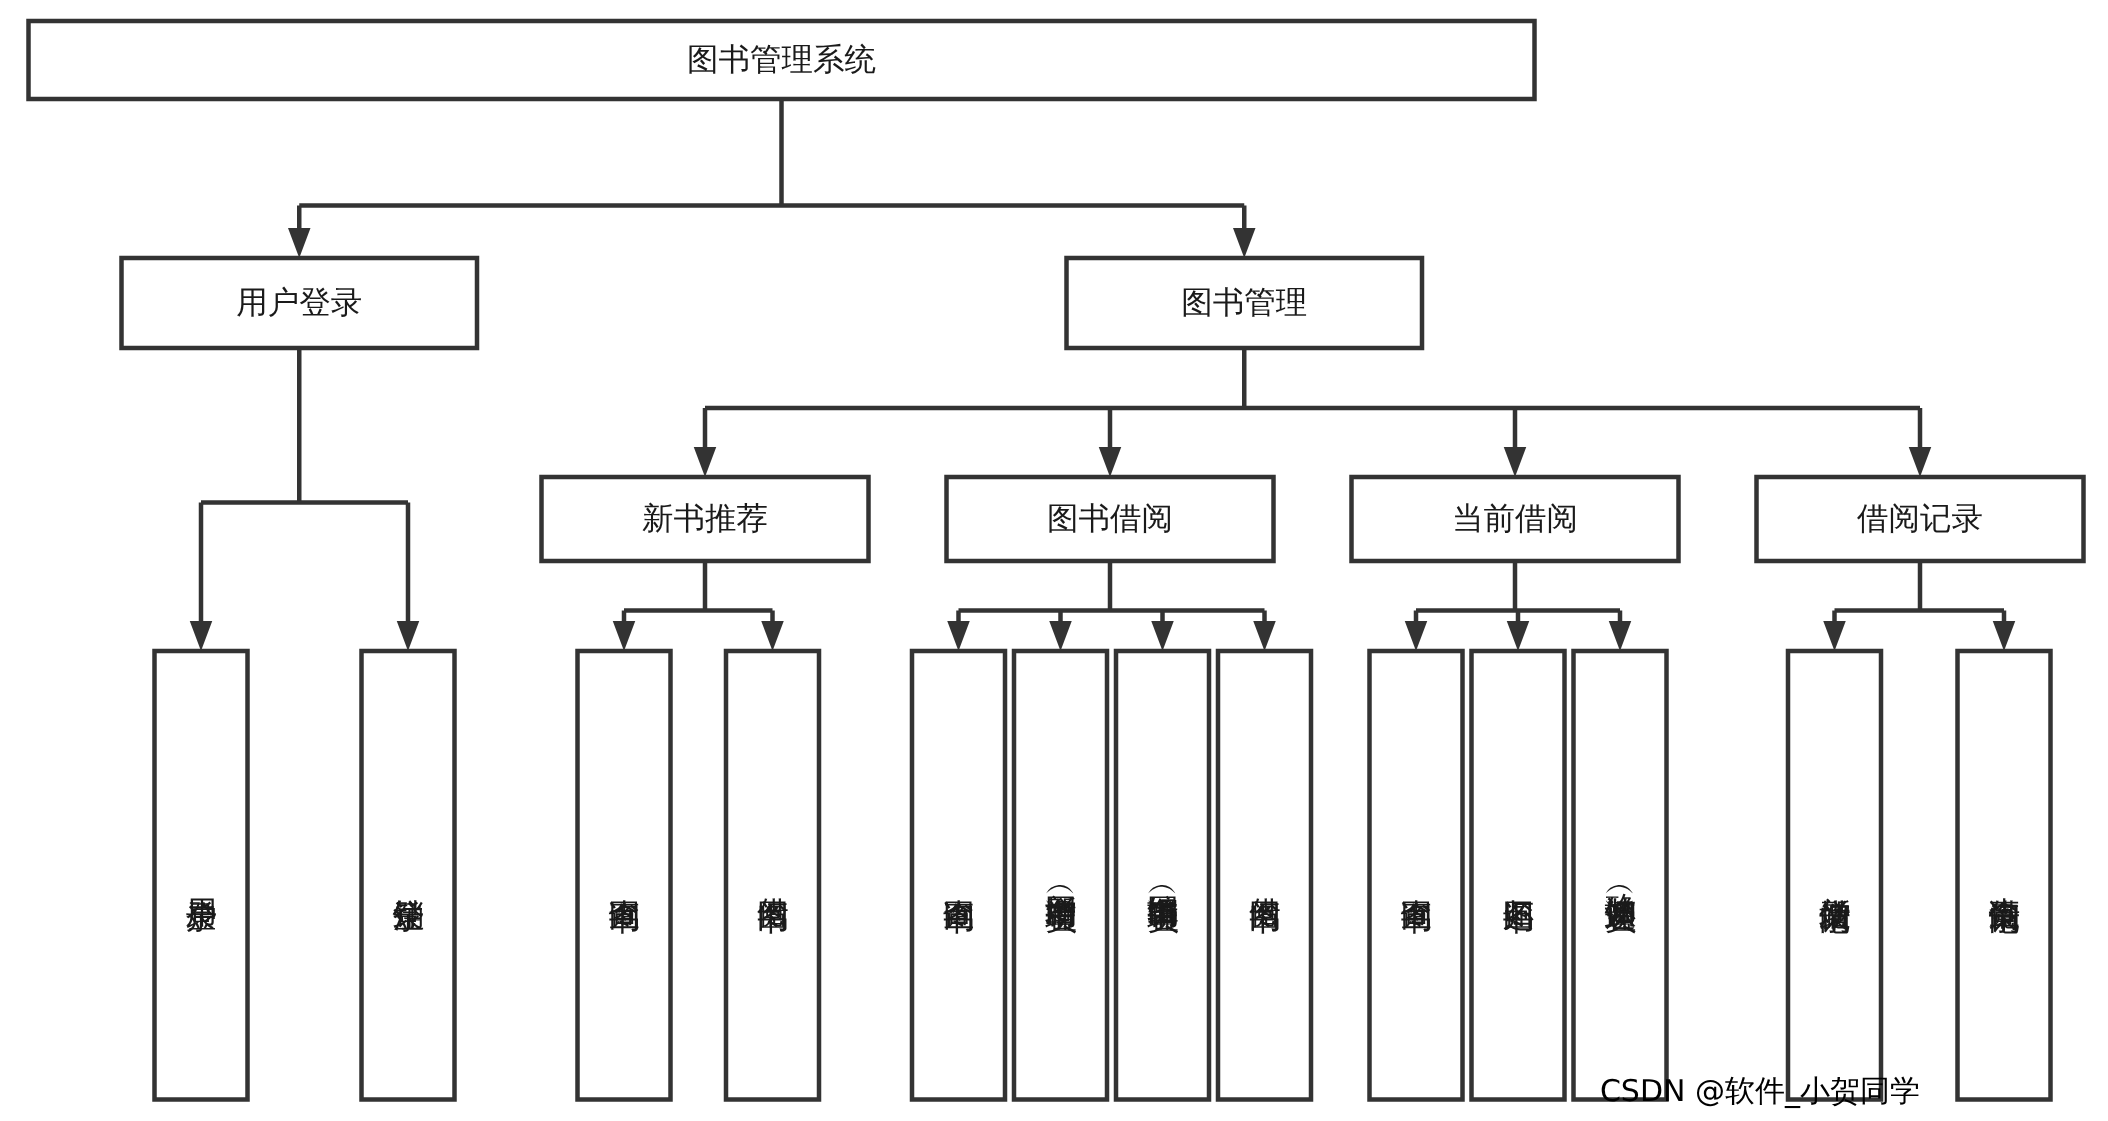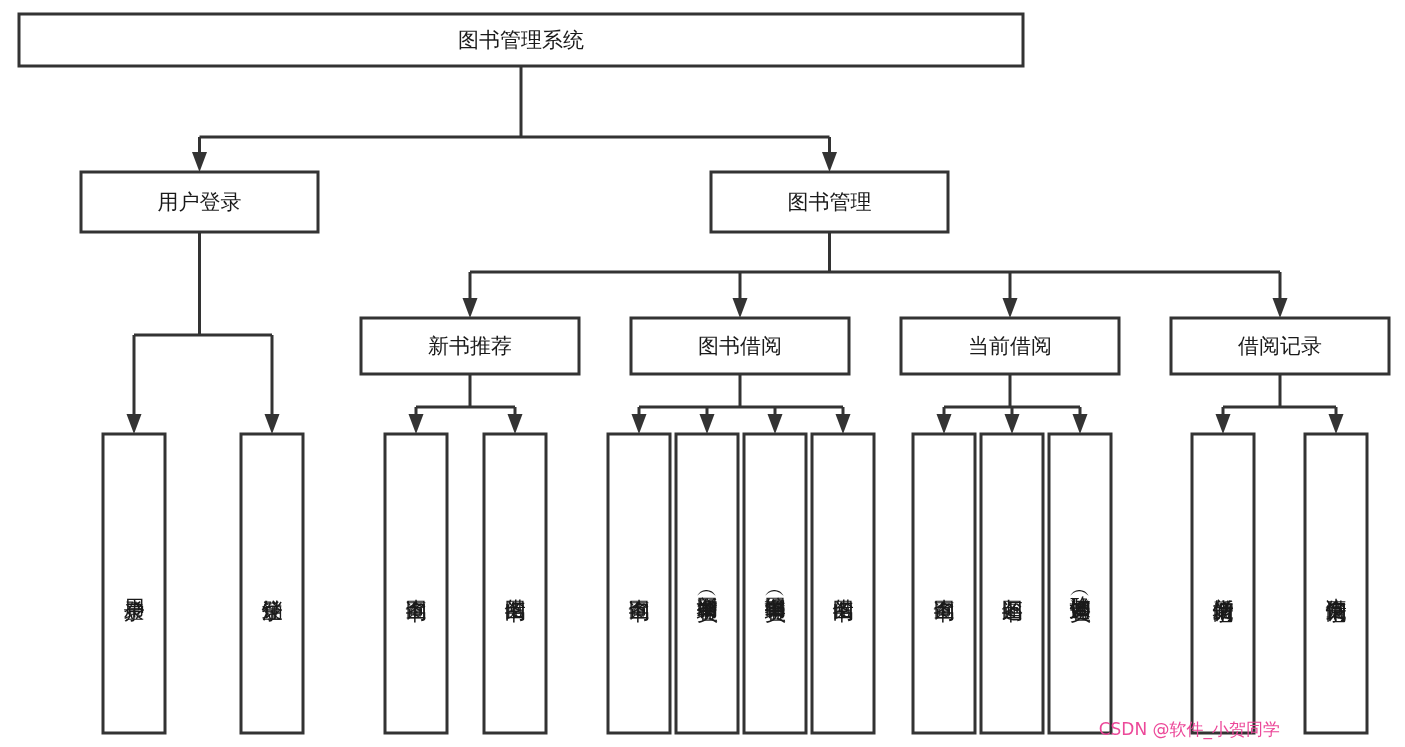--- a/index.html
+++ b/index.html
@@ -63,22 +63,22 @@
     letter-spacing: 1px;
     white-space: nowrap;
     pointer-events: none;
     user-select: none;
   }
   #watermark {
     position: absolute;
     right: 10px;
     bottom: 6px;
     font-family: "DejaVu Sans", "Liberation Sans", sans-serif;
-    font-size: 17px;
-    color: #ec4899;
+    font-size: 20px;
+    color: #000000;
     white-space: nowrap;
     user-select: none;
   }
 </style>
 </head>
 <body>
 
 <div id="diagram-root">
   <svg id="tree-svg" viewBox="0 0 1405 747" preserveAspectRatio="none" aria-hidden="true">
     <g id="edges-layer">

